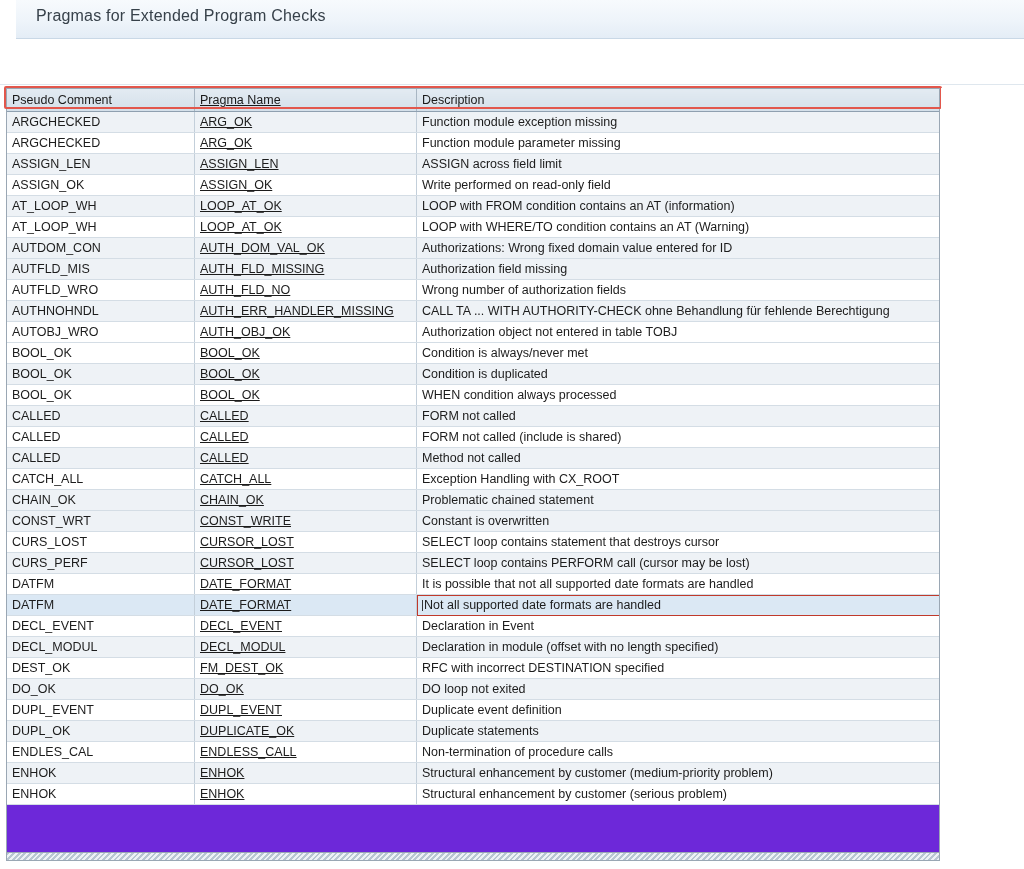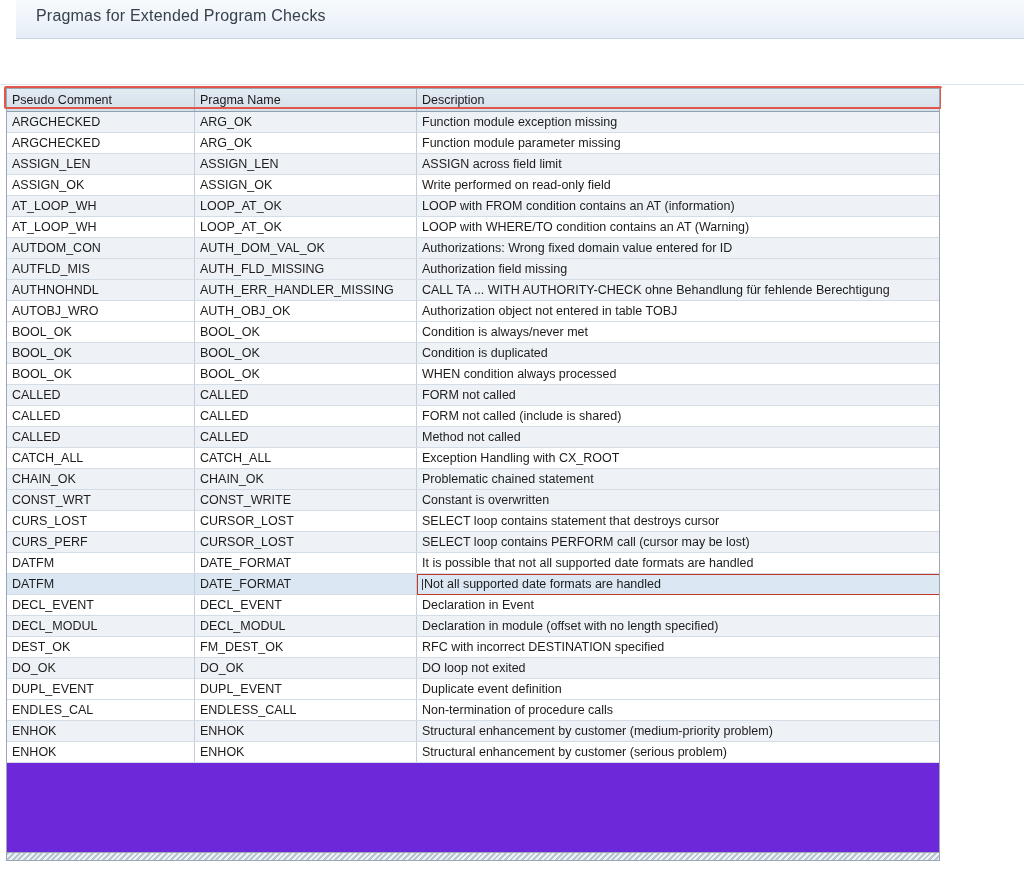--- a/index.html
+++ b/index.html
@@ -135,21 +135,21 @@
   }
   .bottom-gutter {
     position: absolute;
     left: 0;
     top: 861px;
     width: 1024px;
     height: 8px;
     background: #ffffff;
   }
   .col-a { width: 178px; }
-  .col-b { width: 212px; }
+  .col-b { width: 212px; text-decoration: underline; }
   .col-c { width: 542px; margin-top: 16px; }
 </style>
 </head>
 <body>
 
 <div id="app">
 
   <div class="title-band">
     <div class="title-text">Pragmas for Extended Program Checks</div>
   </div>
@@ -199,20 +199,25 @@
           <tr class="row-even">
             <td class="col-a">AUTDOM_CON</td>
             <td class="col-b">AUTH_DOM_VAL_OK</td>
             <td class="col-c cell-desc">Authorizations: Wrong fixed domain value entered for ID</td>
           </tr>
           <tr class="row-even">
             <td class="col-a">AUTFLD_MIS</td>
             <td class="col-b">AUTH_FLD_MISSING</td>
             <td class="col-c cell-desc">Authorization field missing</td>
           </tr>
+          <tr class="row-odd">
+            <td class="col-a">AUTFLD_WRO</td>
+            <td class="col-b">AUTH_FLD_NO</td>
+            <td class="col-c cell-desc">Wrong number of authorization fields</td>
+          </tr>
           <tr class="row-even">
             <td class="col-a">AUTHNOHNDL</td>
             <td class="col-b">AUTH_ERR_HANDLER_MISSING</td>
             <td class="col-c cell-desc">CALL TA ... WITH AUTHORITY-CHECK ohne Behandlung für fehlende Berechtigung</td>
           </tr>
           <tr class="row-odd">
             <td class="col-a">AUTOBJ_WRO</td>
             <td class="col-b">AUTH_OBJ_OK</td>
             <td class="col-c cell-desc">Authorization object not entered in table TOBJ</td>
           </tr>
@@ -298,20 +303,25 @@
           </tr>
           <tr class="row-even">
             <td class="col-a">DO_OK</td>
             <td class="col-b">DO_OK</td>
             <td class="col-c cell-desc">DO loop not exited</td>
           </tr>
           <tr class="row-odd">
             <td class="col-a">DUPL_EVENT</td>
             <td class="col-b">DUPL_EVENT</td>
             <td class="col-c cell-desc">Duplicate event definition</td>
+          </tr>
+          <tr class="row-even">
+            <td class="col-a">DUPL_OK</td>
+            <td class="col-b">DUPLICATE_OK</td>
+            <td class="col-c cell-desc">Duplicate statements</td>
           </tr>
           <tr class="row-odd">
             <td class="col-a">ENDLES_CAL</td>
             <td class="col-b">ENDLESS_CALL</td>
             <td class="col-c cell-desc">Non-termination of procedure calls</td>
           </tr>
           <tr class="row-even">
             <td class="col-a">ENHOK</td>
             <td class="col-b">ENHOK</td>
             <td class="col-c cell-desc">Structural enhancement by customer (medium-priority problem)</td>

